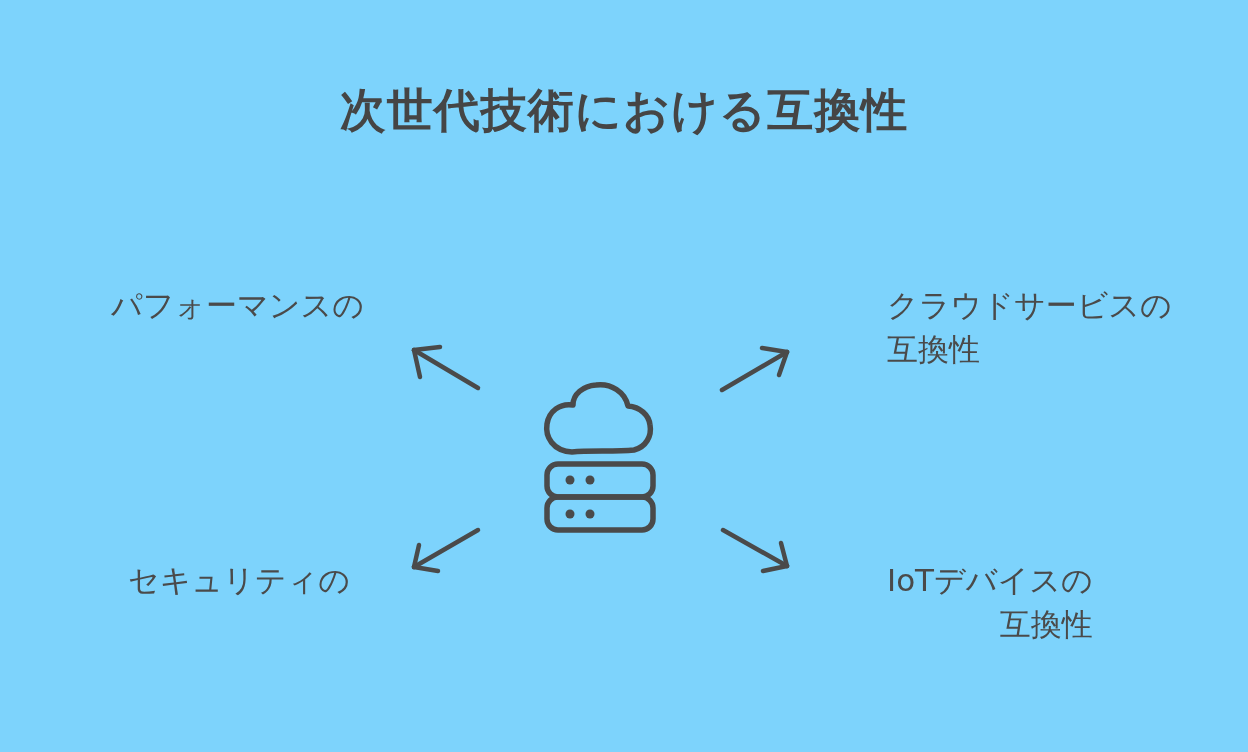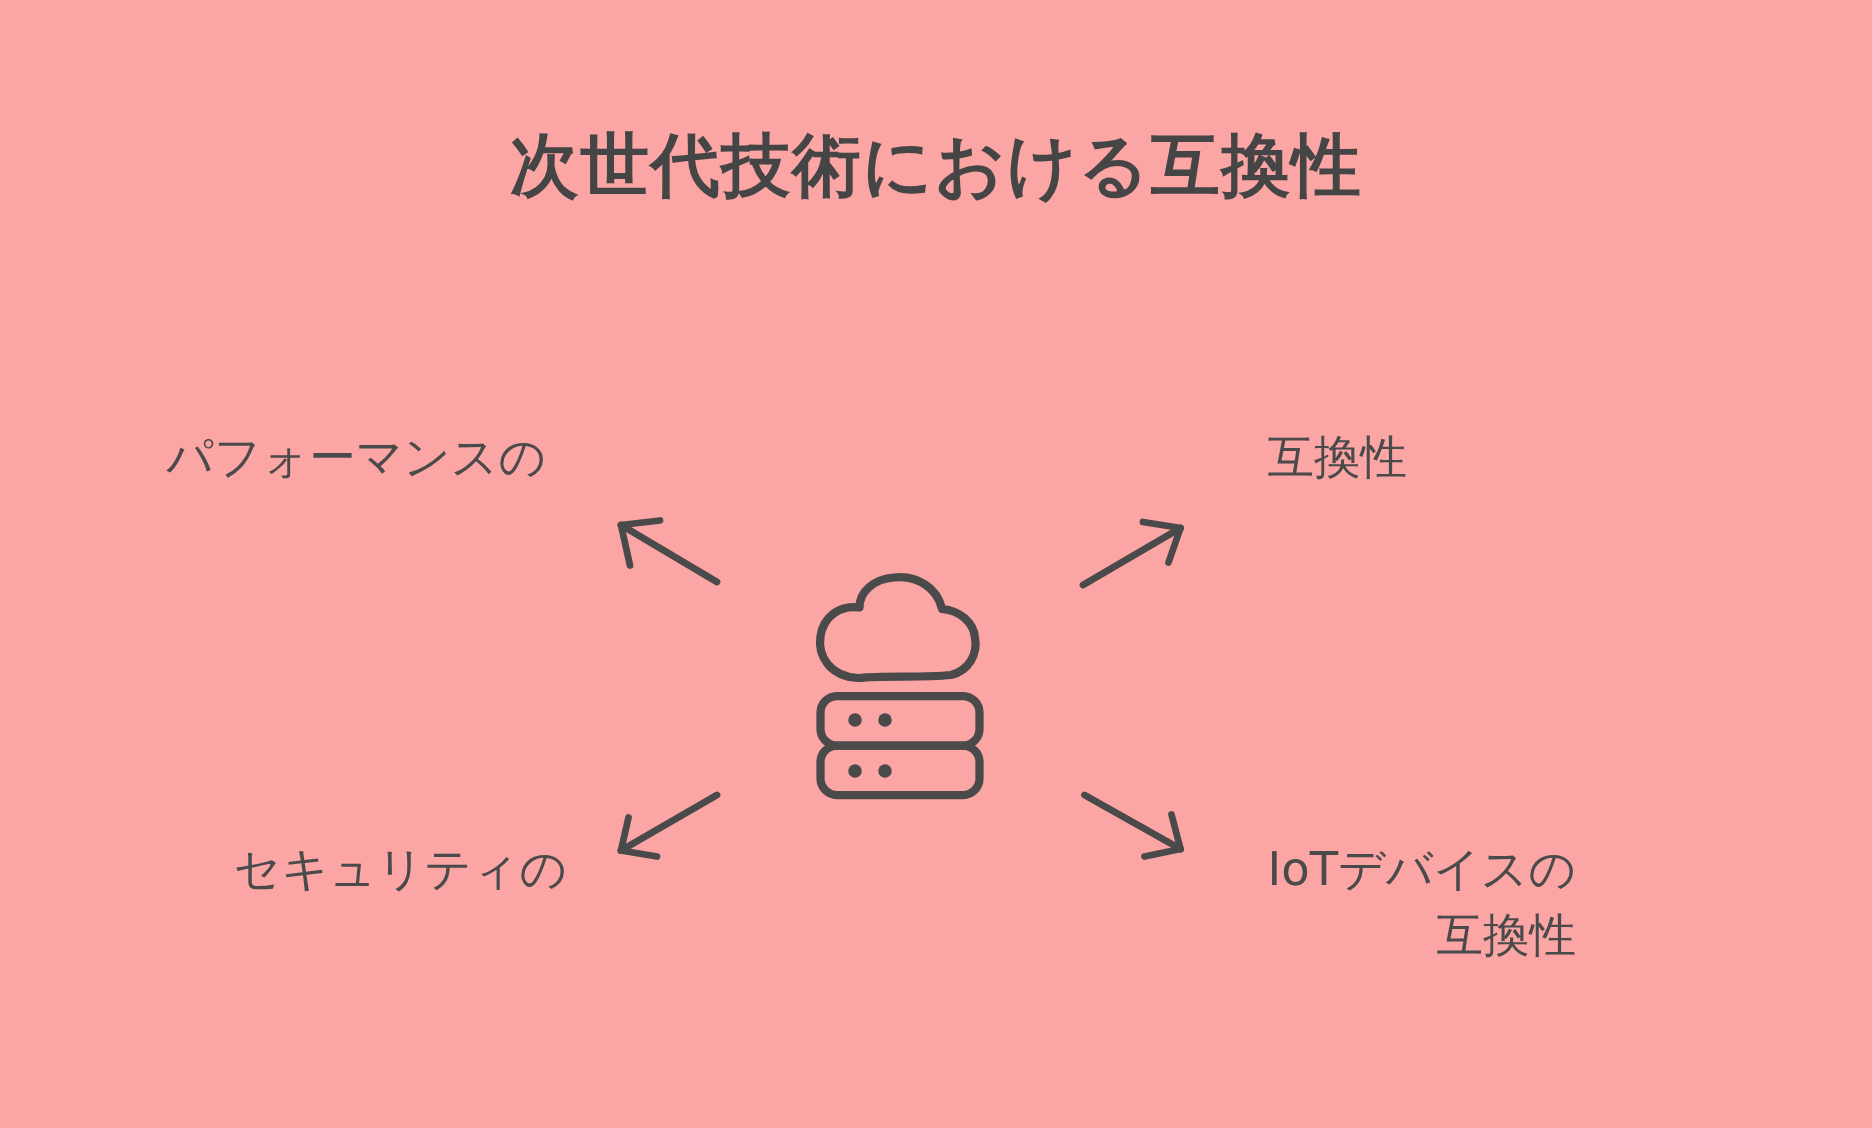--- a/index.html
+++ b/index.html
@@ -4,21 +4,21 @@
 <style>
   html, body {
     margin: 0;
     padding: 0;
     background: #ffffff;
   }
   .canvas {
     position: relative;
     width: 1248px;
     height: 752px;
-    background: #fca5a5;
+    background: #7dd3fc;
     overflow: hidden;
     font-family: "DejaVu Sans", "Liberation Sans", sans-serif;
     color: #4a4a4a;
   }
   .diagram-title {
     position: absolute;
     left: 0;
     top: 80px;
     width: 1248px;
     text-align: center;
@@ -27,24 +27,25 @@
     letter-spacing: 1px;
     color: #454545;
   }
   .node-label {
     position: absolute;
     font-size: 31px;
     font-weight: 500;
     line-height: 44px;
     color: #4a4a4a;
     white-space: nowrap;
+    margin-left: 42px;
   }
   .node-top-left     { top: 283px; right: 884px; text-align: right; }
   .node-top-right    { top: 283px; left: 845px;  text-align: left;  }
-  .node-bottom-left  { top: 558px; right: 870px; text-align: right; }
+  .node-bottom-left  { top: 558px; right: 898px; text-align: right; }
   .node-bottom-right { top: 558px; left: 845px;  text-align: right;  }
   .diagram-svg {
     position: absolute;
     left: 0;
     top: 0;
   }
   .ink-stroke {
     fill: none;
     stroke: #4a4a4a;
     stroke-linecap: round;
@@ -59,20 +60,21 @@
 
 <div class="canvas">
 
   <div class="diagram-title">次世代技術における互換性</div>
 
   <div class="node-label node-top-left">
     <div>パフォーマンスの</div>
   </div>
 
   <div class="node-label node-top-right">
+    <div>クラウドサービスの</div>
     <div>互換性</div>
   </div>
 
   <div class="node-label node-bottom-left">
     <div>セキュリティの</div>
   </div>
 
   <div class="node-label node-bottom-right">
     <div>IoTデバイスの</div>
     <div>互換性</div>

